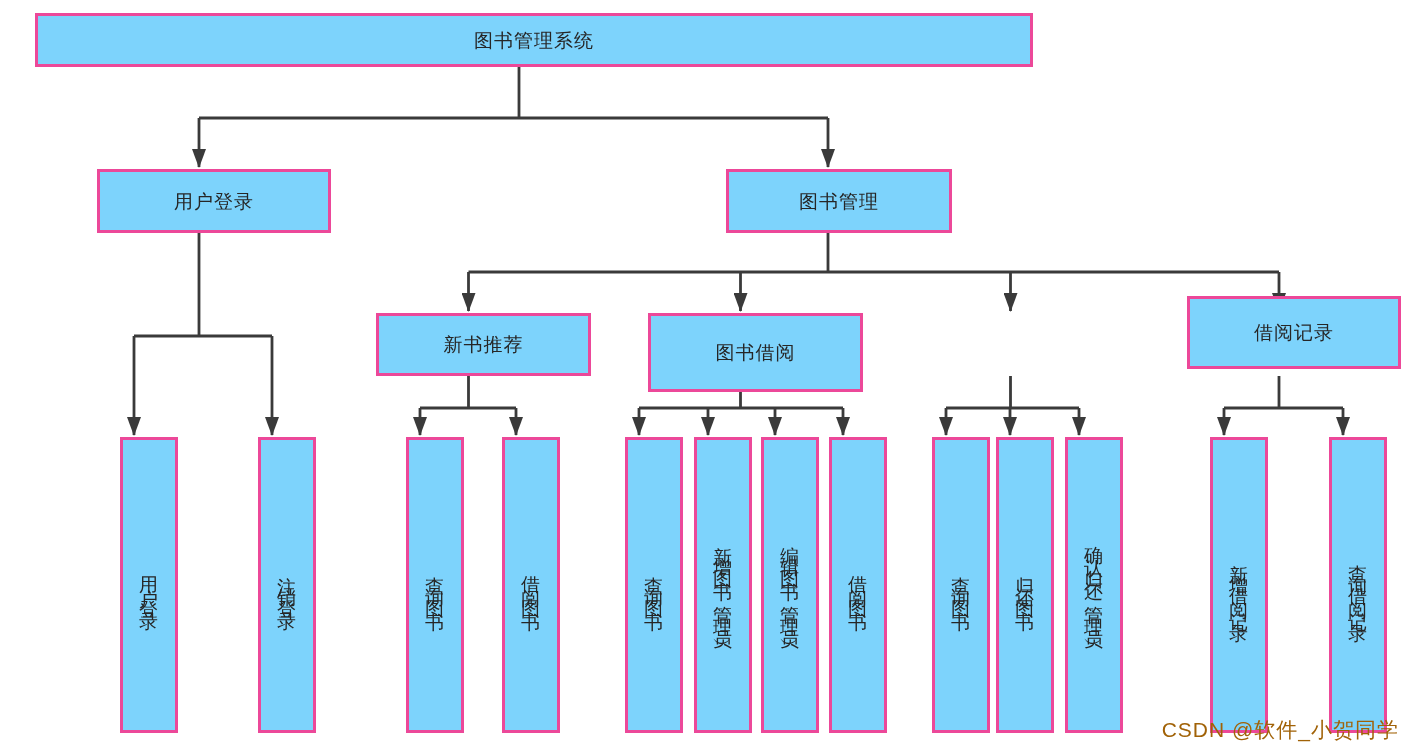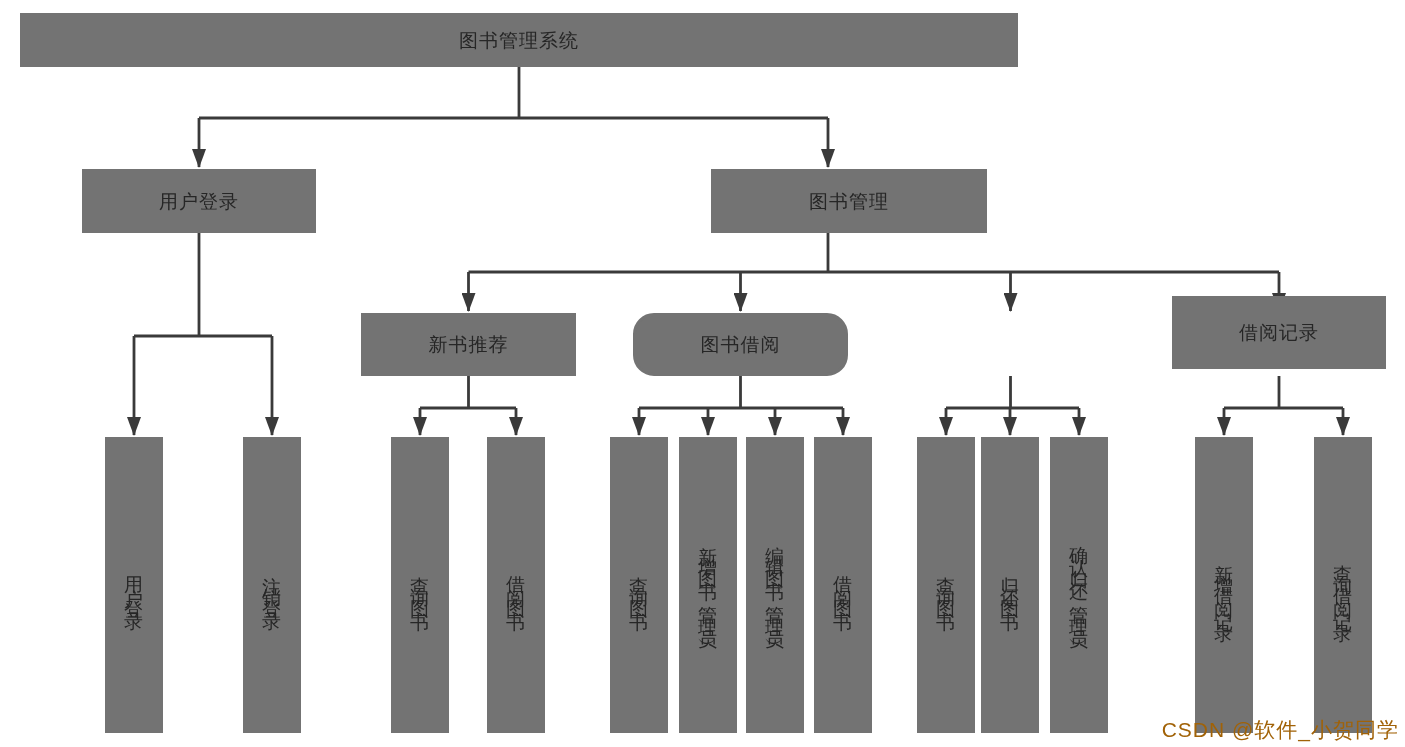--- a/index.html
+++ b/index.html
@@ -17,29 +17,30 @@
     width: 1405px; height: 747px;
   }
   #connectors path.seg, #connectors line {
     stroke: #3a3a3a;
     stroke-width: 2.8;
     fill: none;
   }
   .box {
     position: absolute;
     box-sizing: border-box;
-    border: 3px solid #737373;
-    background: #737373;
+    border: 3px solid #ec4899;
+    background: #7dd3fc;
     display: flex;
     align-items: center;
     justify-content: center;
     color: #262626;
     font-size: 19px;
     line-height: 1;
     white-space: nowrap;
+    margin-left: 15px;
   }
   .box.h { letter-spacing: 1px; }
   .box.v {
     writing-mode: vertical-rl;
     text-orientation: mixed;
     letter-spacing: 12px;
     font-size: 19px;
   }
   #watermark {
     position: absolute;
@@ -102,24 +103,24 @@
     <line x1="1010" y1="408" x2="1010" y2="435" marker-end="url(#ah)"></line>
     <line x1="1079" y1="408" x2="1079" y2="435" marker-end="url(#ah)"></line>
 
     <line x1="1224" y1="408" x2="1224" y2="435" marker-end="url(#ah)"></line>
     <line x1="1343" y1="408" x2="1343" y2="435" marker-end="url(#ah)"></line>
   </svg>
 
   <div class="box h" style="left:20px; top:13px; width:998px; height:54px;">图书管理系统</div>
 
   <div class="box h" style="left:82px; top:169px; width:234px; height:64px;">用户登录</div>
-  <div class="box h" style="left:711px; top:169px; width:276px; height:64px;">图书管理</div>
+  <div class="box h" style="left:711px; top:169px; width:226px; height:64px;">图书管理</div>
 
   <div class="box h" style="left:361px; top:313px; width:215px; height:63px;">新书推荐</div>
-  <div class="box h" style="left:633px; top:313px; width:215px; height:63px;border-radius:21px;">图书借阅</div>
+  <div class="box h" style="left:633px; top:313px; width:215px; height:79px;">图书借阅</div>
   <div class="box h" style="left:1172px; top:296px; width:214px; height:73px;">借阅记录</div>
 
   <div class="box v" style="left:105px; top:437px; width:58px; height:296px;">用户登录</div>
   <div class="box v" style="left:243px; top:437px; width:58px; height:296px;">注销登录</div>
 
   <div class="box v" style="left:391px; top:437px; width:58px; height:296px;">查询图书</div>
   <div class="box v" style="left:487px; top:437px; width:58px; height:296px;">借阅图书</div>
 
   <div class="box v" style="left:610px; top:437px; width:58px; height:296px;">查询图书</div>
   <div class="box v" style="left:679px; top:437px; width:58px; height:296px;">新增图书（管理员）</div>

